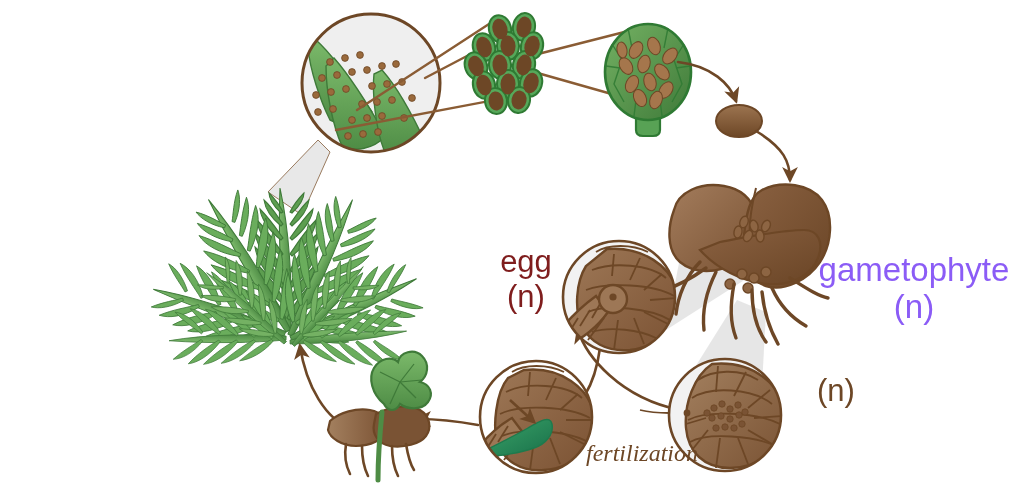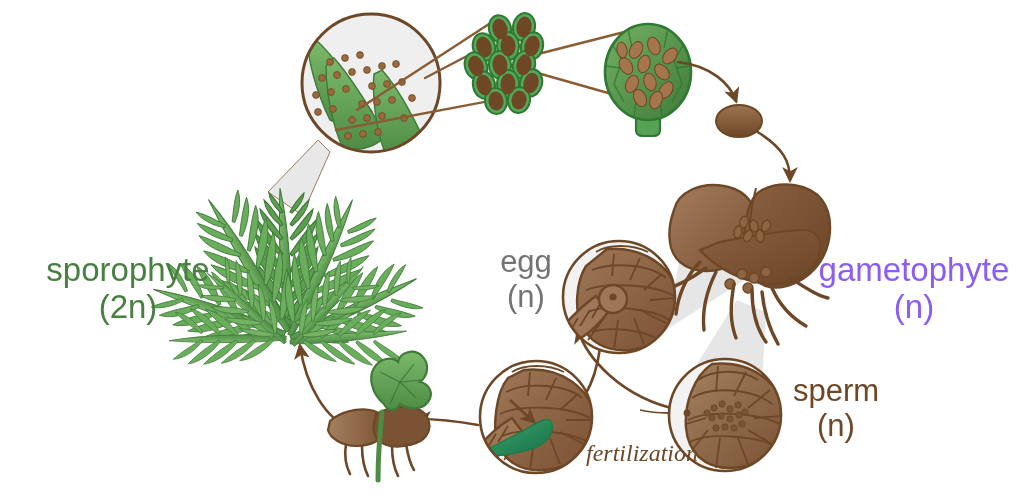--- a/index.html
+++ b/index.html
@@ -45,21 +45,21 @@
     left: 808px;
     top: 252px;
     width: 212px;
     color: #8b5cf6;
     font-size: 33px;
   }
   #label-egg {
     left: 478px;
     top: 245px;
     width: 96px;
-    color: #737373;
+    color: #7f1d1d;
     font-size: 31px;
   }
   #label-sperm {
     left: 770px;
     top: 374px;
     width: 132px;
     color: #6d4726;
     font-size: 31px;
   }
   #label-fertilization {
@@ -589,37 +589,32 @@
       <g fill="none" stroke="#3f7a39" stroke-width="1.2">
         <path d="M390,404 L400,382"></path>
         <path d="M400,382 L380,372"></path>
         <path d="M400,382 L414,364"></path>
         <path d="M400,382 L422,380"></path>
         <path d="M400,382 L416,398"></path>
       </g>
     </g>
   </svg>
 
-  <div class="lbl" id="label-sporophyte">
-    <span class="l1">sporophyte</span>
-    <span class="l2">(2n)</span>
-  </div>
 
   <div class="lbl" id="label-gametophyte">
     <span class="l1">gametophyte</span>
     <span class="l2">(n)</span>
   </div>
 
   <div class="lbl" id="label-egg">
     <span class="l1">egg</span>
     <span class="l2">(n)</span>
   </div>
 
   <div class="lbl" id="label-sperm">
-    <span class="l1">sperm</span>
     <span class="l2">(n)</span>
   </div>
 
   <div class="lbl" id="label-fertilization">
     <span class="l1">fertilization</span>
   </div>
 
 </div>
 
 </body></html>

